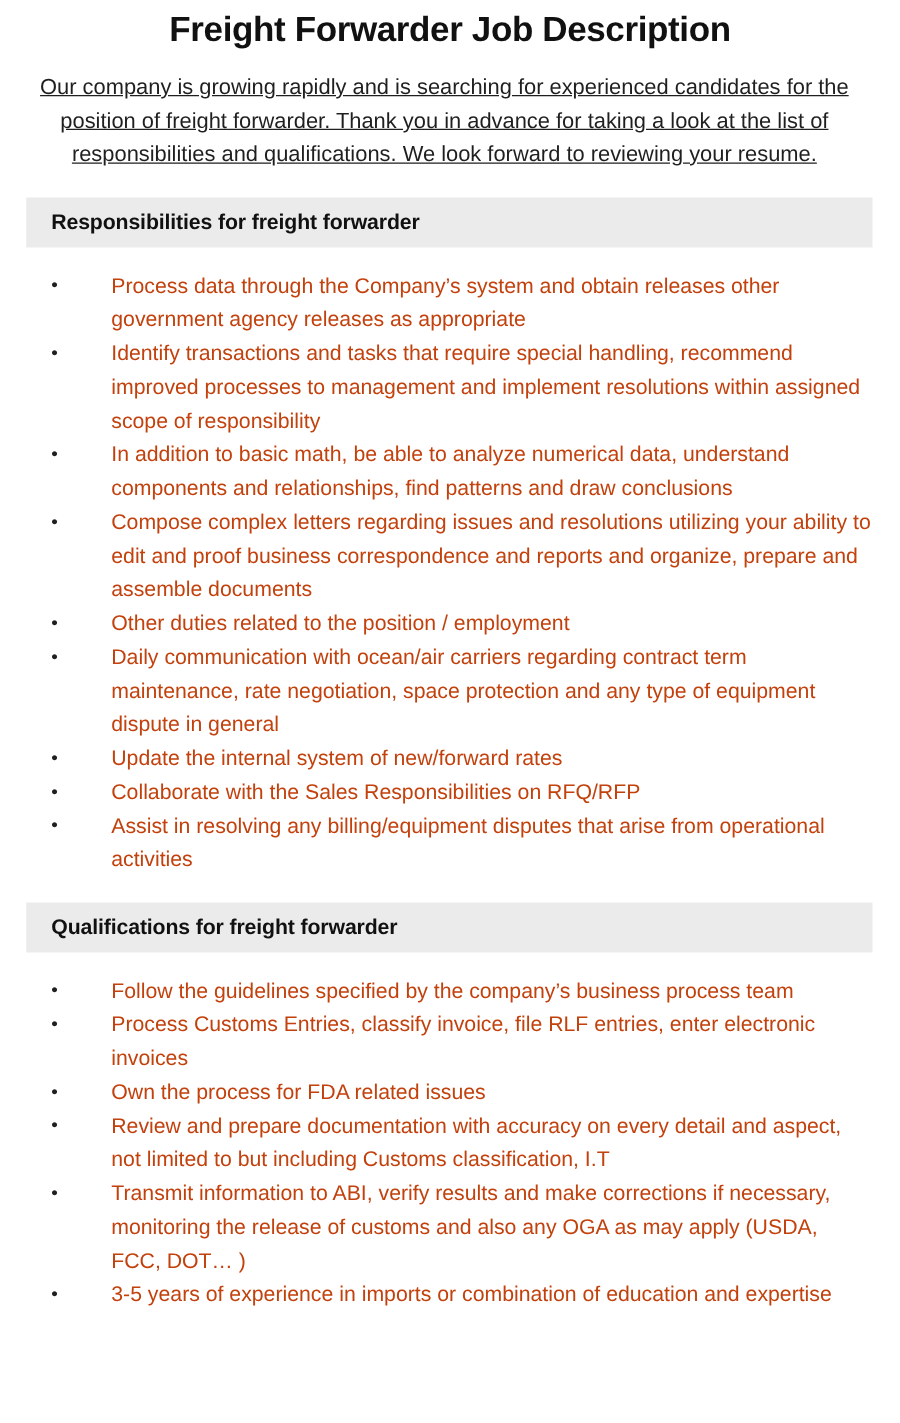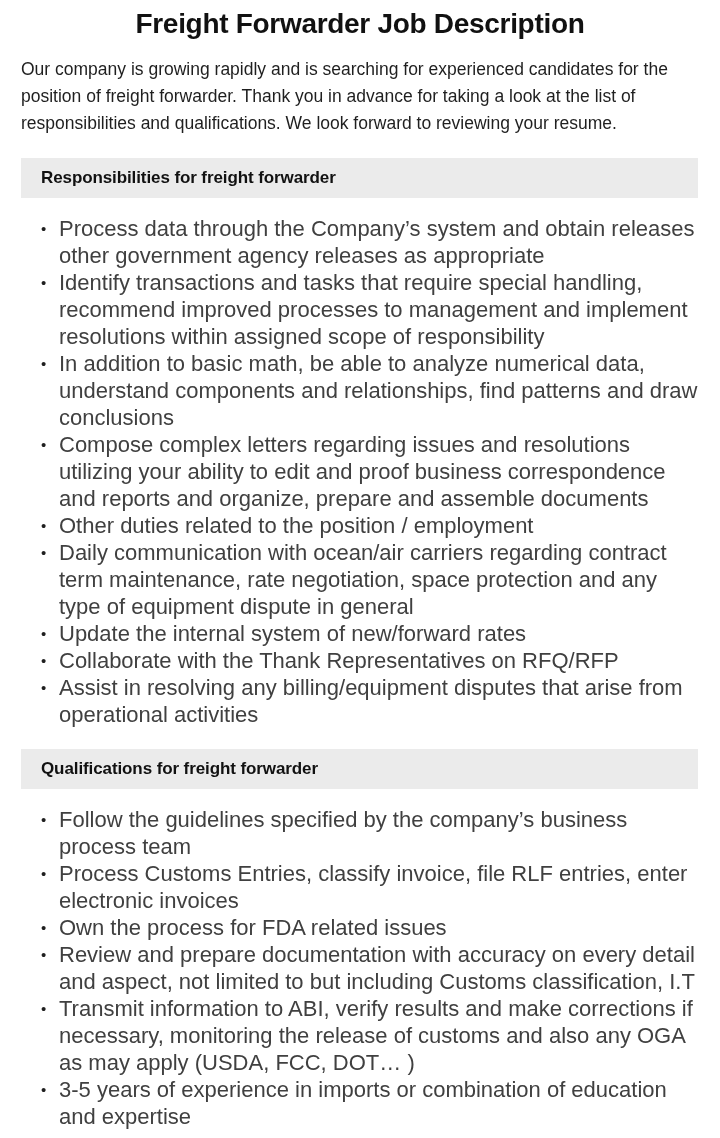--- a/index.html
+++ b/index.html
@@ -29,21 +29,22 @@
     margin: 0;
     padding: 6px 20px 0 20px;
     line-height: 36px;
   }
   .intro {
     font-size: 17.5px;
     line-height: 27px;
     color: #1f1f1f;
     margin: 0;
     padding: 14px 30px 0 21px;
-    text-align: left;
+    text-align: center;
+    text-decoration: underline;
   }
   .section {
     margin: 0;
     padding: 0;
   }
   .section-header {
     margin: 21px 22px 0 21px;
     background: #ebebeb;
     height: 40px;
     display: flex;
@@ -58,24 +59,24 @@
     color: #111111;
     letter-spacing: -0.1px;
   }
   ul.bullets {
     list-style: none;
     margin: 0;
     padding: 17px 22px 0 0;
   }
   ul.bullets li {
     position: relative;
-    font-size: 22px;
+    font-size: 17px;
     line-height: 27px;
-    color: #404040;
-    padding-left: 59px;
+    color: #c2410c;
+    padding-left: 89px;
     margin: 0;
   }
   ul.bullets li::before {
     content: "\2022";
     position: absolute;
     left: 41px;
     top: 0;
     font-size: 15px;
     line-height: 27px;
     color: #1f1f1f;
@@ -95,21 +96,21 @@
       <span class="section-header-text">Responsibilities for freight forwarder</span>
     </div>
     <ul class="bullets">
       <li>Process data through the Company’s system and obtain releases other government agency releases as appropriate</li>
       <li>Identify transactions and tasks that require special handling, recommend improved processes to management and implement resolutions within assigned scope of responsibility</li>
       <li>In addition to basic math, be able to analyze numerical data, understand components and relationships, find patterns and draw conclusions</li>
       <li>Compose complex letters regarding issues and resolutions utilizing your ability to edit and proof business correspondence and reports and organize, prepare and assemble documents</li>
       <li>Other duties related to the position / employment</li>
       <li>Daily communication with ocean/air carriers regarding contract term maintenance, rate negotiation, space protection and any type of equipment dispute in general</li>
       <li>Update the internal system of new/forward rates</li>
-      <li>Collaborate with the Thank Representatives on RFQ/RFP</li>
+      <li>Collaborate with the Sales Responsibilities on RFQ/RFP</li>
       <li>Assist in resolving any billing/equipment disputes that arise from operational activities</li>
     </ul>
   </div>
 
   <div class="section">
     <div class="section-header">
       <span class="section-header-text">Qualifications for freight forwarder</span>
     </div>
     <ul class="bullets">
       <li>Follow the guidelines specified by the company’s business process team</li>

